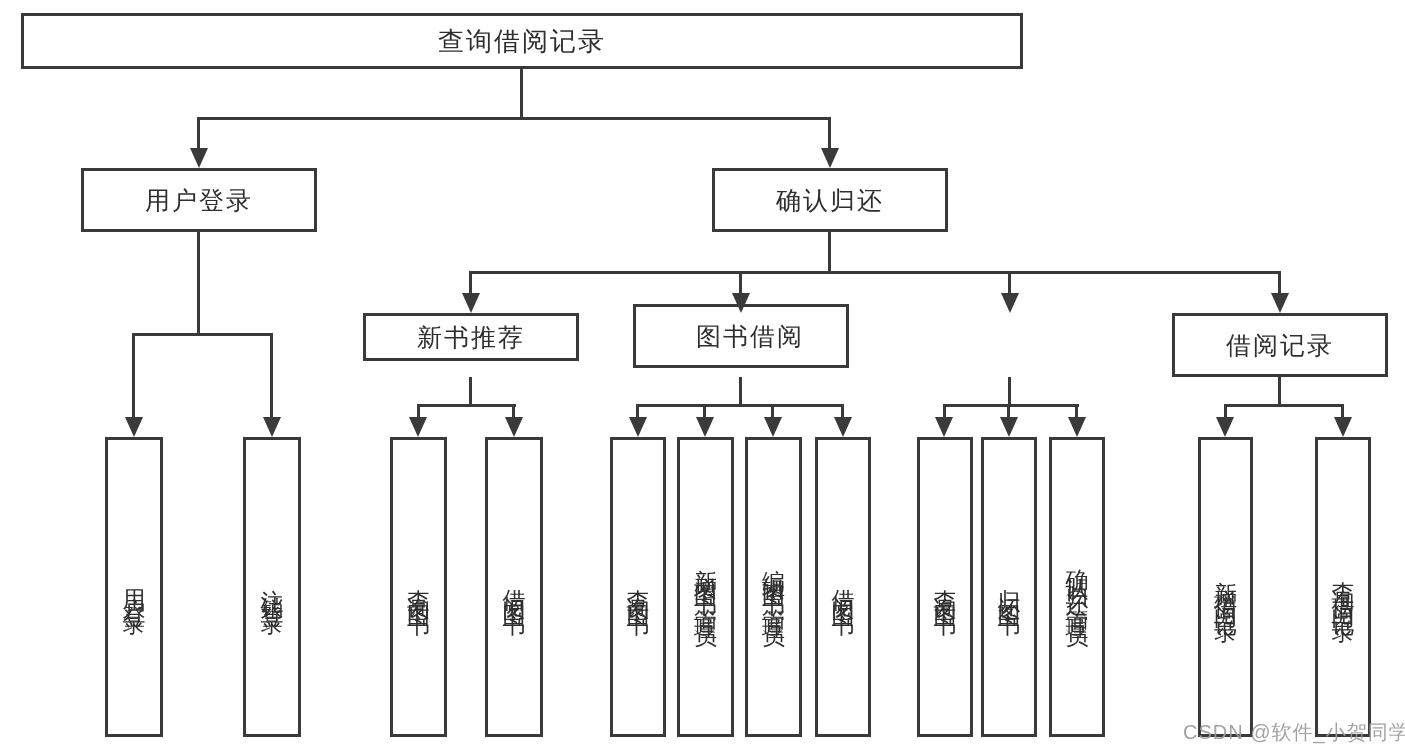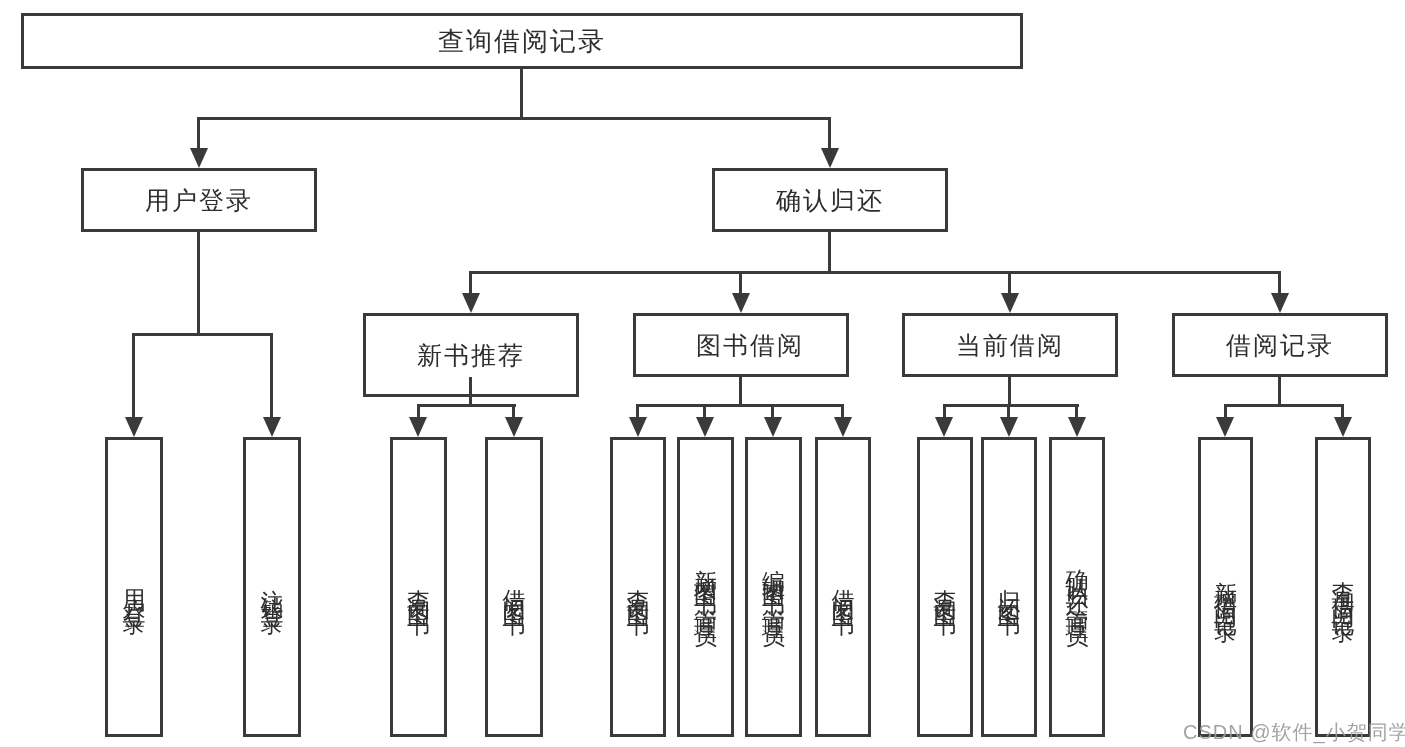--- a/index.html
+++ b/index.html
@@ -59,28 +59,25 @@
     <span>查询借阅记录</span>
   </div>
 
   <div class="box h-box" style="left:81px;top:168px;width:236px;height:64px;">
     <span>用户登录</span>
   </div>
   <div class="box h-box" style="left:712px;top:168px;width:236px;height:64px;">
     <span>确认归还</span>
   </div>
 
-  <div class="box h-box" style="left:363px;top:313px;width:216px;height:84px;">
+  <div class="box h-box" style="left:363px;top:313px;width:216px;height:48px;">
     <span>新书推荐</span>
   </div>
-  <div class="box h-box" style="left:633px;top:313px;width:216px;height:64px;padding-left:18px;">
+  <div class="box h-box" style="left:633px;top:304px;width:216px;height:64px;padding-left:18px;">
     <span>图书借阅</span>
-  </div>
-  <div class="box h-box" style="left:902px;top:313px;width:216px;height:64px;">
-    <span>当前借阅</span>
   </div>
   <div class="box h-box" style="left:1172px;top:313px;width:216px;height:64px;">
     <span>借阅记录</span>
   </div>
 
   <div class="box v-box" style="left:105px;top:437px;width:58px;height:300px;">
     <span>用户登录</span>
   </div>
   <div class="box v-box" style="left:243px;top:437px;width:58px;height:300px;">
     <span>注销登录</span>

